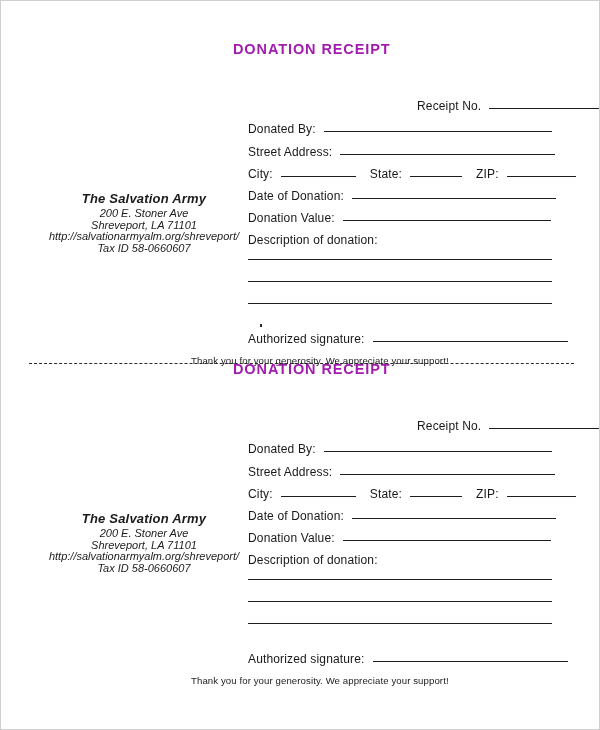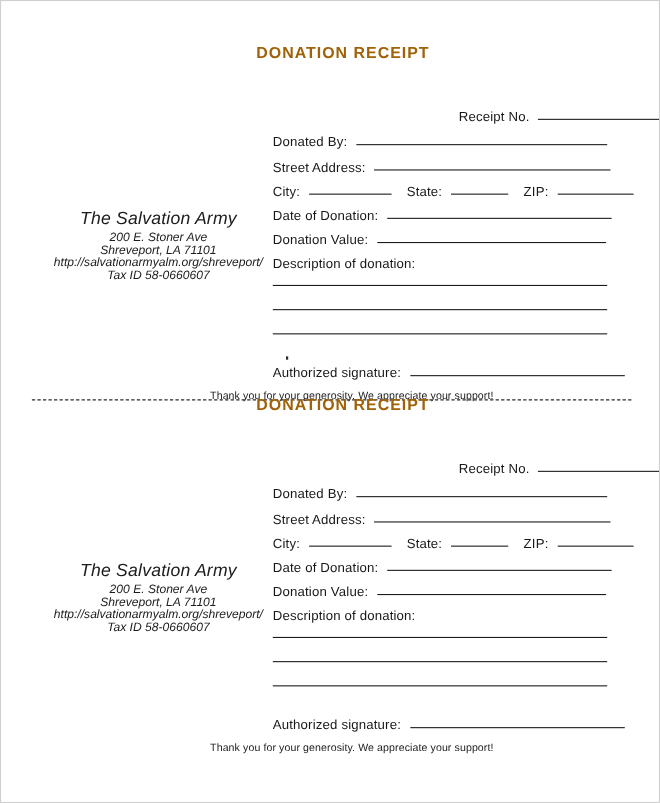--- a/index.html
+++ b/index.html
@@ -34,37 +34,37 @@
   .receipt-1 { top: 40px; }
   .receipt-2 { top: 360px; }
 
   .title {
     position: absolute;
     left: 232px;
     top: 0;
     font-size: 14.5px;
     font-weight: bold;
     letter-spacing: 0.9px;
-    color: #a16207;
+    color: #a21caf;
   }
 
   
   .org {
     position: absolute;
     width: 210px;
     text-align: center;
     font-style: italic;
     color: #1b1b1b;
   }
   .receipt-1 .org { left: 38px; top: 150px; }
   .receipt-2 .org { left: 38px; top: 150px; }
 
   .org-name {
-    font-size: 16px;
-    font-weight: normal;
+    font-size: 13px;
+    font-weight: bold;
     letter-spacing: 0.2px;
     margin-bottom: 2px;
     white-space: nowrap;
   }
   .org-line {
     font-size: 11px;
     line-height: 11.6px;
     white-space: nowrap;
   }
 

